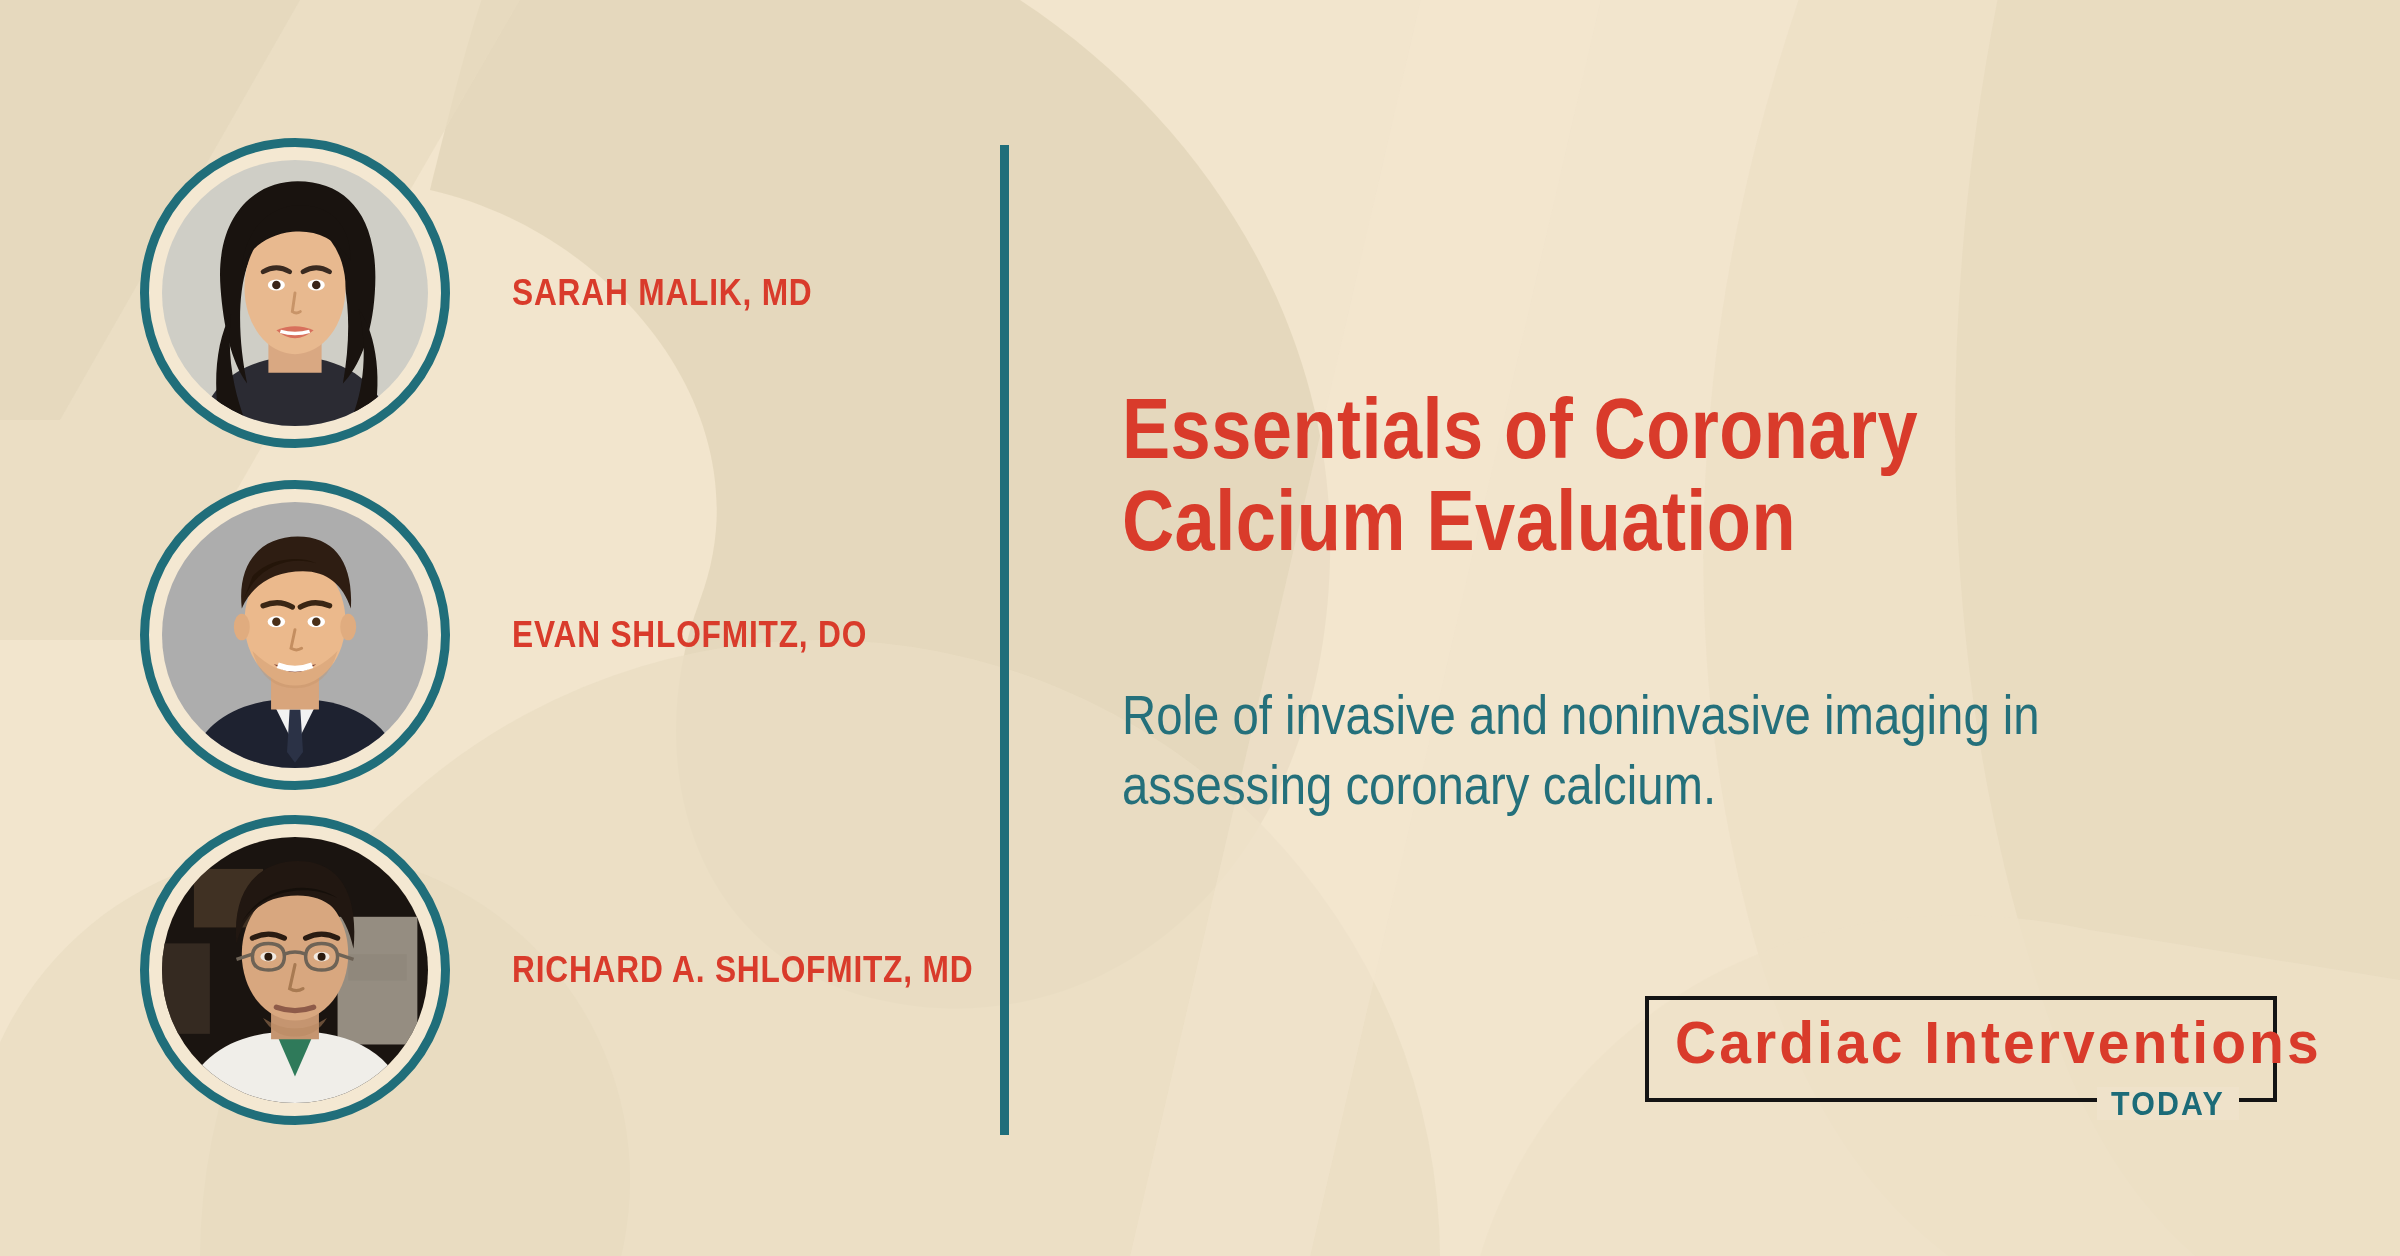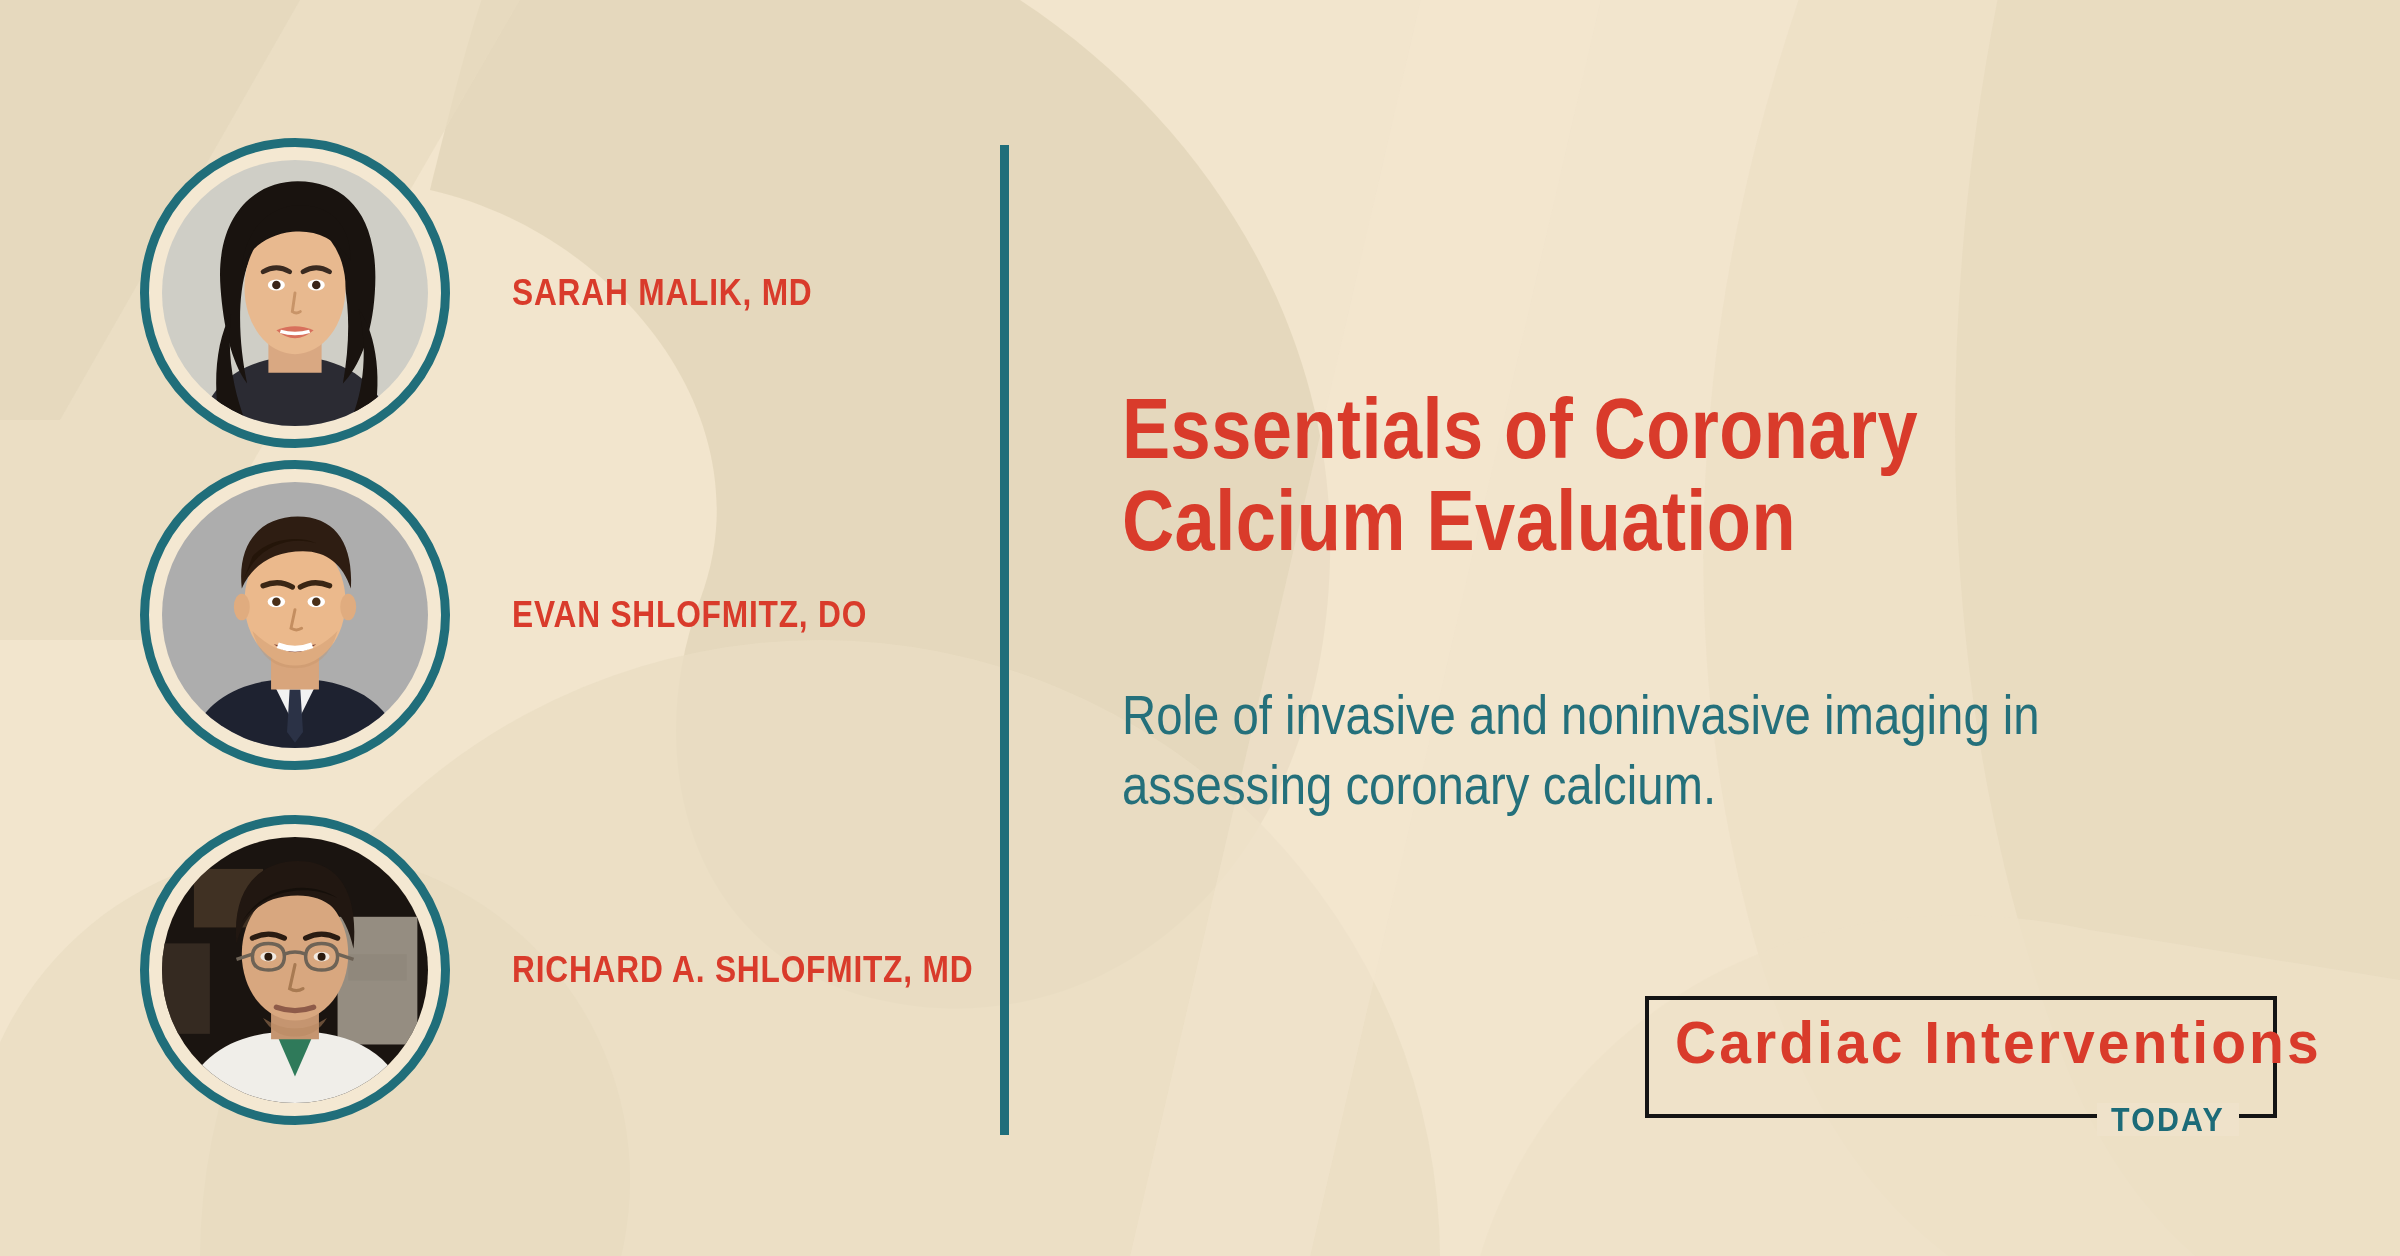--- a/index.html
+++ b/index.html
@@ -35,21 +35,21 @@
   }
   .speaker-row {
     position: absolute;
     left: 0;
     width: 1000px;
     height: 330px;
     display: flex;
     align-items: center;
   }
   .speaker-row.r1 { top: 128px; }
-  .speaker-row.r2 { top: 450px; }
+  .speaker-row.r2 { top: 470px; }
   .speaker-row.r3 { top: 805px; }
 
   .avatar {
     position: relative;
     width: 310px;
     height: 310px;
     margin-left: 140px;
     flex: 0 0 auto;
     border-radius: 50%;
     border: 9px solid #206E7A;
@@ -124,21 +124,21 @@
     transform-origin: left top;
   }
   .subhead .sh-line { display: block; white-space: nowrap; }
 
   
   .logo {
     position: absolute;
     left: 1645px;
     top: 996px;
     width: 632px;
-    height: 122px;
+    height: 106px;
     border: 4px solid #141414;
     box-sizing: border-box;
     background: transparent;
     text-decoration: underline;
   }
   .logo-main {
     position: absolute;
     left: 26px;
     top: 8px;
     color: #D93B2B;

